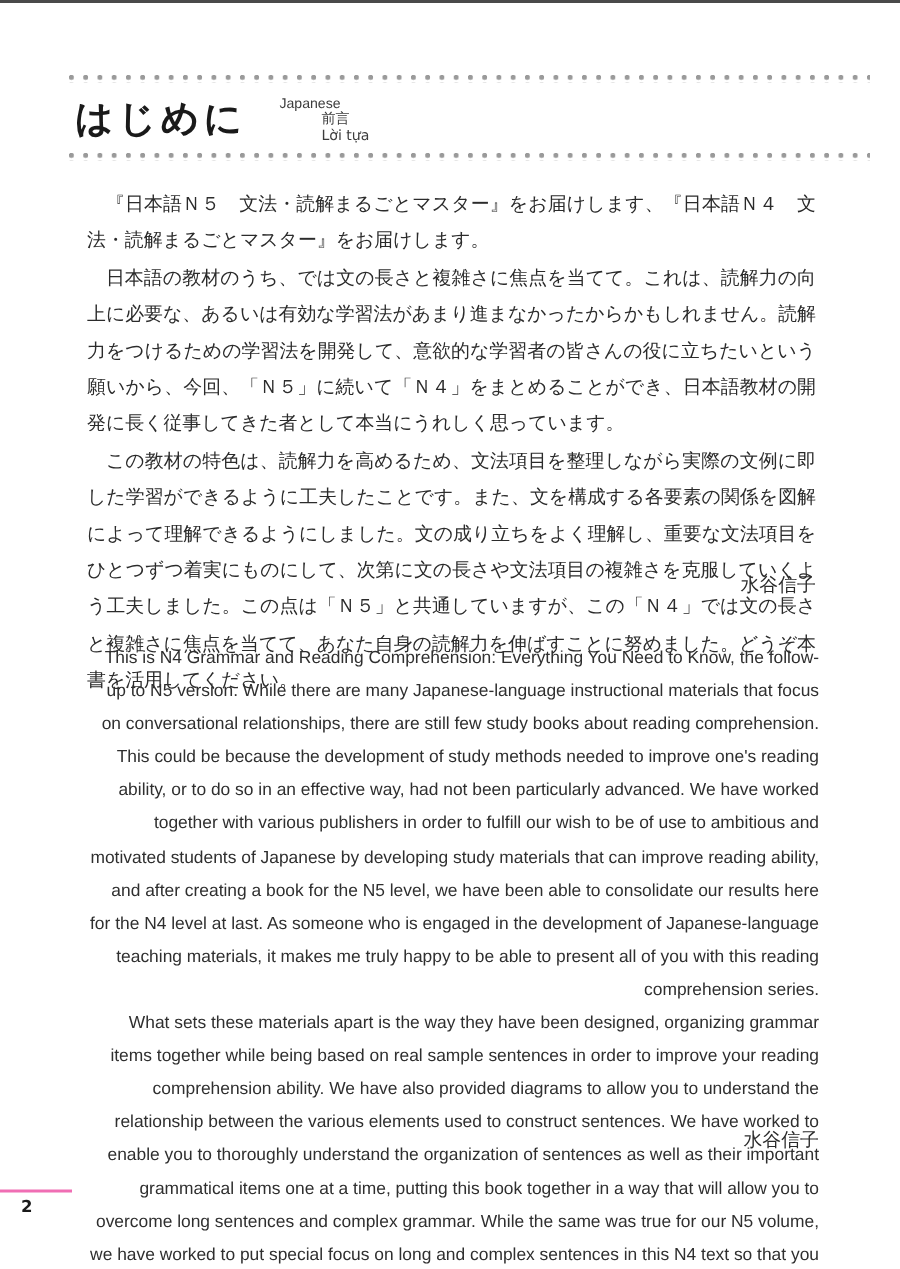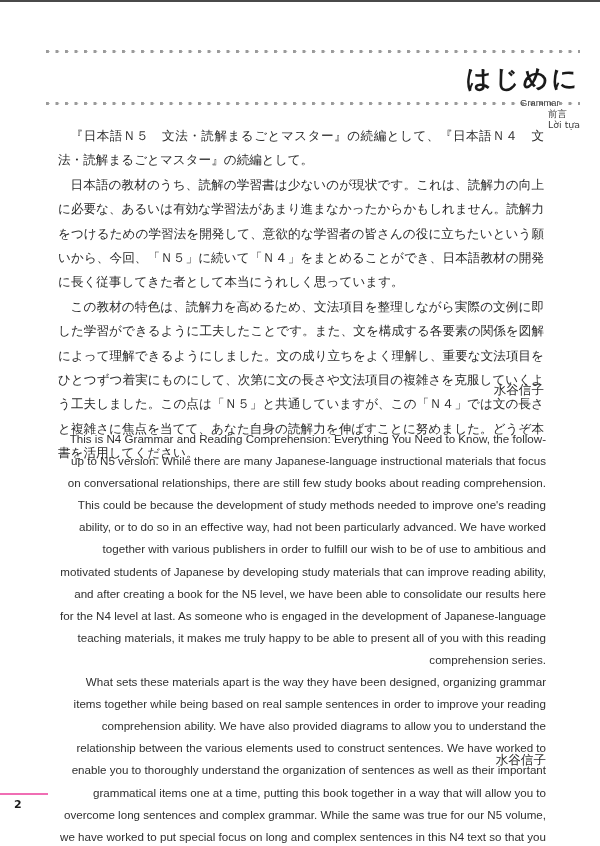--- a/index.html
+++ b/index.html
@@ -42,25 +42,24 @@
     width: 534px;
   }
   .dot-rule {
     height: 5px;
     background-image: radial-gradient(circle at 1.6px 1.6px, #9a9a9a 1.6px, rgba(255,255,255,0) 1.9px);
     background-size: 9.5px 5px;
     background-repeat: repeat-x;
   }
   .header-inner {
     display: flex;
-    align-items: flex-end;
+    align-items: flex-start;
     padding: 7px 0 6px 0;
     height: 34px;
     box-sizing: content-box;
-    flex-direction: column;
   }
   .header-title {
     font-family: "DejaVu Sans", "Liberation Sans", sans-serif;
     font-size: 25px;
     font-weight: bold;
     letter-spacing: 3px;
     line-height: 34px;
     color: #1a1a1a;
     white-space: nowrap;
     margin-left: 4px;
@@ -159,32 +158,32 @@
 
 <div class="page">
 
   <div class="header">
     <div class="dot-rule"></div>
 
     <div class="header-inner">
       <div class="header-title">はじめに</div>
 
       <div class="header-subs">
-        <div class="sub-en">Grammar</div>
+        <div class="sub-en">Japanese</div>
         <div class="sub-cn">前言</div>
         <div class="sub-vi">Lời tựa</div>
       </div>
     </div>
 
     <div class="dot-rule"></div>
   </div>
 
   <div class="ja-block">
-    <p>『日本語Ｎ５　文法・読解まるごとマスター』の続編として、『日本語Ｎ４　文法・読解まるごとマスター』の続編として。</p>
-    <p>日本語の教材のうち、読解の学習書は少ないのが現状です。これは、読解力の向上に必要な、あるいは有効な学習法があまり進まなかったからかもしれません。読解力をつけるための学習法を開発して、意欲的な学習者の皆さんの役に立ちたいという願いから、今回、「Ｎ５」に続いて「Ｎ４」をまとめることができ、日本語教材の開発に長く従事してきた者として本当にうれしく思っています。</p>
+    <p>『日本語Ｎ５　文法・読解まるごとマスター』をお届けします、『日本語Ｎ４　文法・読解まるごとマスター』をお届けします。</p>
+    <p>日本語の教材のうち、では文の長さと複雑さに焦点を当てて。これは、読解力の向上に必要な、あるいは有効な学習法があまり進まなかったからかもしれません。読解力をつけるための学習法を開発して、意欲的な学習者の皆さんの役に立ちたいという願いから、今回、「Ｎ５」に続いて「Ｎ４」をまとめることができ、日本語教材の開発に長く従事してきた者として本当にうれしく思っています。</p>
     <p>この教材の特色は、読解力を高めるため、文法項目を整理しながら実際の文例に即した学習ができるように工夫したことです。また、文を構成する各要素の関係を図解によって理解できるようにしました。文の成り立ちをよく理解し、重要な文法項目をひとつずつ着実にものにして、次第に文の長さや文法項目の複雑さを克服していくよう工夫しました。この点は「Ｎ５」と共通していますが、この「Ｎ４」では文の長さと複雑さに焦点を当てて、あなた自身の読解力を伸ばすことに努めました。どうぞ本書を活用してください。</p>
   </div>
 
   <div class="ja-sign">水谷信子</div>
 
   <div class="en-block">
     <p>This is N4 Grammar and Reading Comprehension: Everything You Need to Know, the follow-up to N5 version. While there are many Japanese-language instructional materials that focus on conversational relationships, there are still few study books about reading comprehension. This could be because the development of study methods needed to improve one's reading ability, or to do so in an effective way, had not been particularly advanced. We have worked together with various publishers in order to fulfill our wish to be of use to ambitious and motivated students of Japanese by developing study materials that can improve reading ability, and after creating a book for the N5 level, we have been able to consolidate our results here for the N4 level at last. As someone who is engaged in the development of Japanese-language teaching materials, it makes me truly happy to be able to present all of you with this reading comprehension series.</p>
     <p>What sets these materials apart is the way they have been designed, organizing grammar items together while being based on real sample sentences in order to improve your reading comprehension ability. We have also provided diagrams to allow you to understand the relationship between the various elements used to construct sentences. We have worked to enable you to thoroughly understand the organization of sentences as well as their important grammatical items one at a time, putting this book together in a way that will allow you to overcome long sentences and complex grammar. While the same was true for our N5 volume, we have worked to put special focus on long and complex sentences in this N4 text so that you can improve your reading comprehension abilities. We hope you make full use of this book.</p>
   </div>
 

